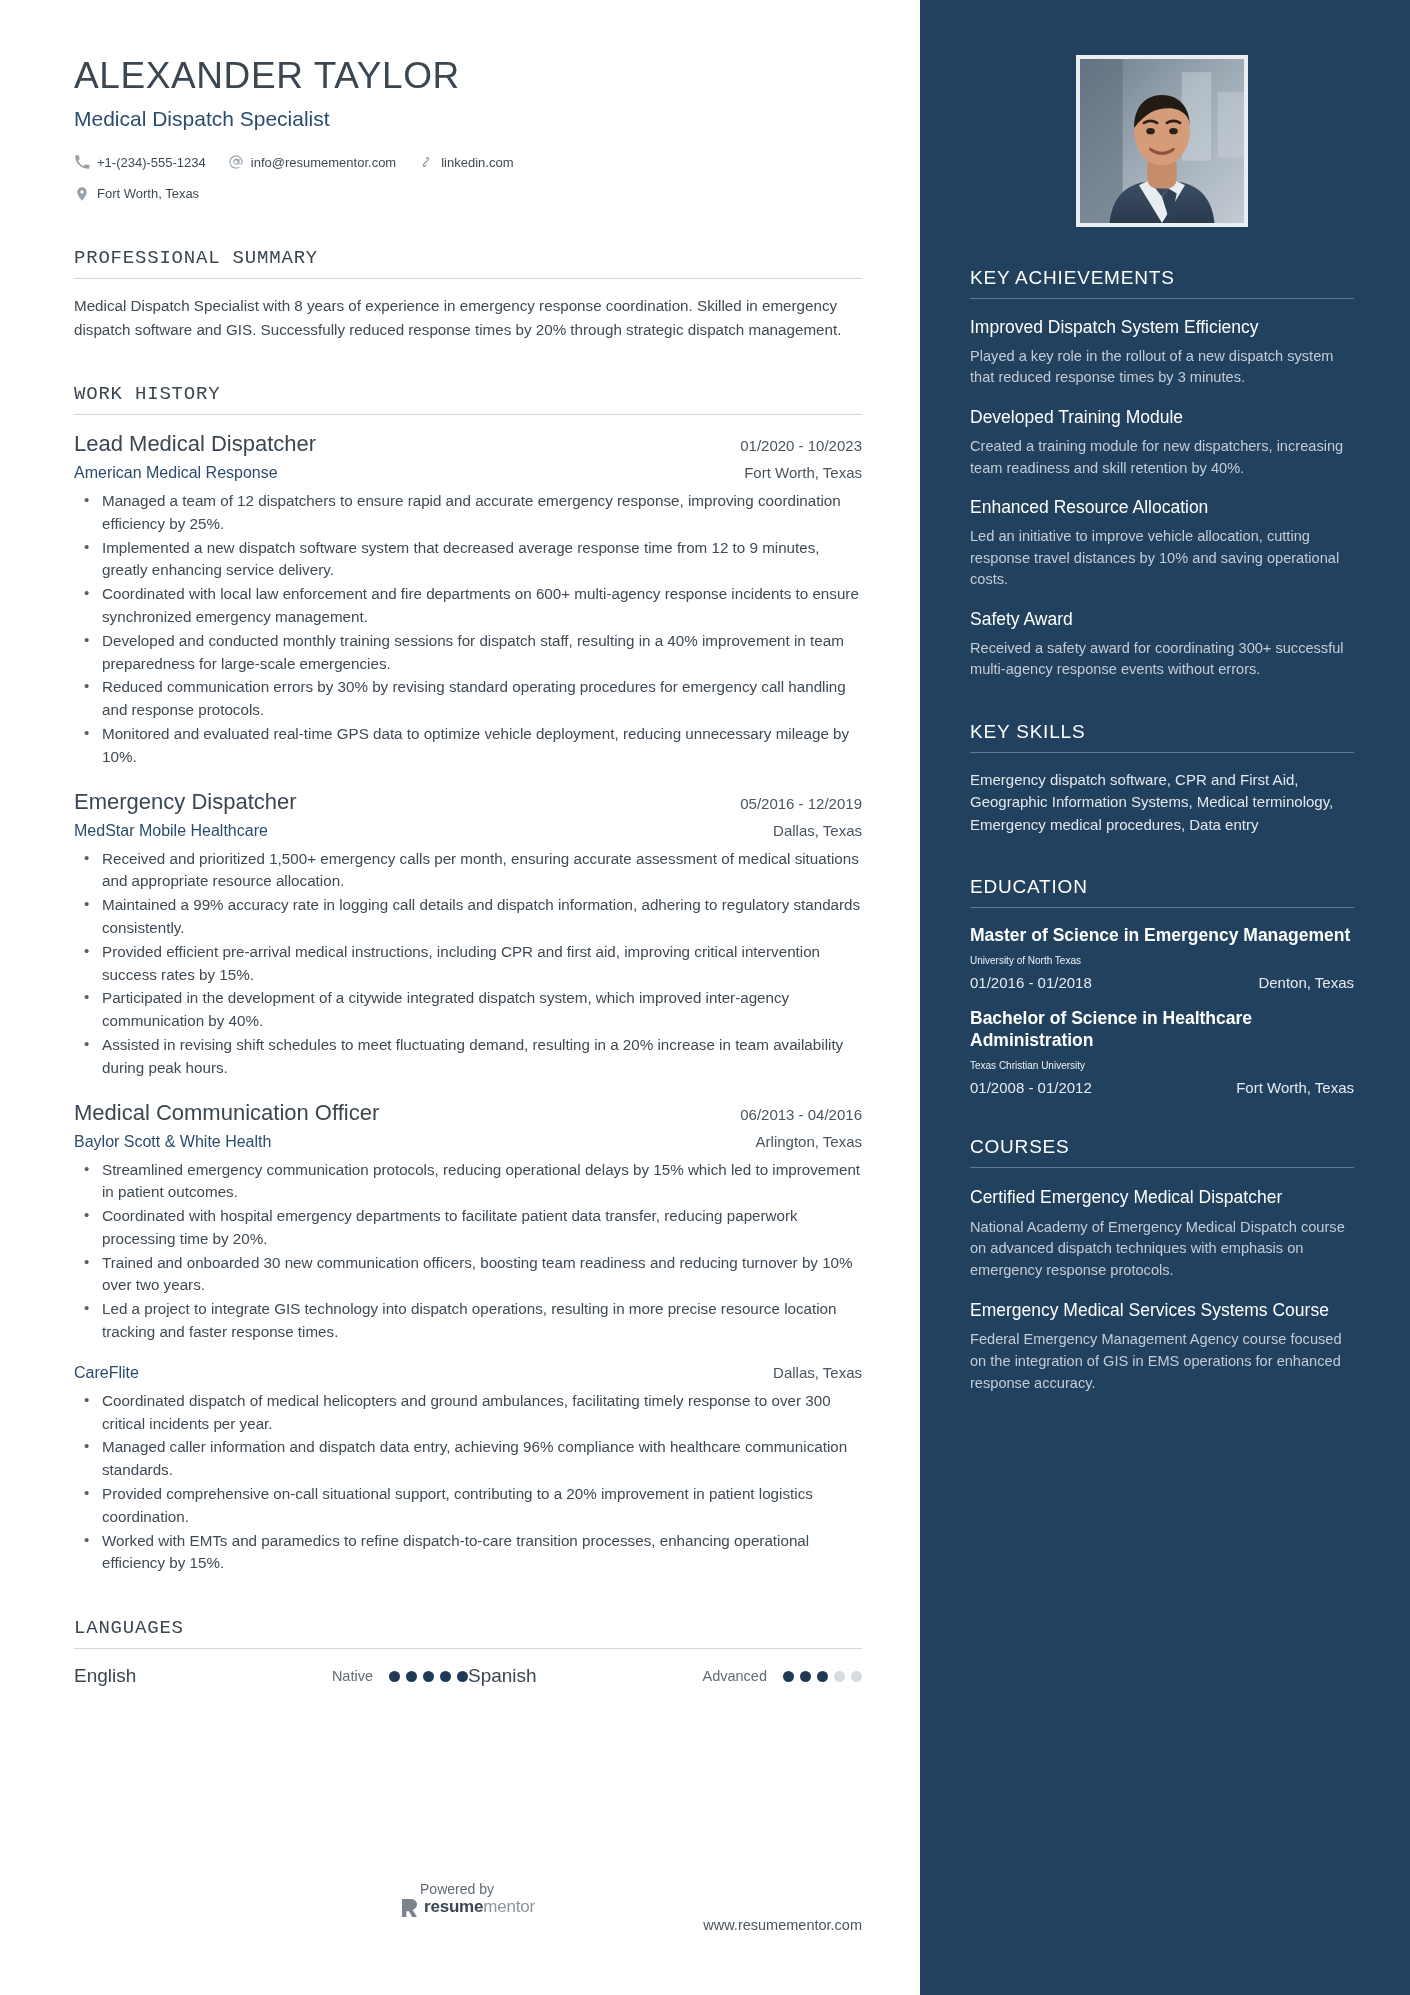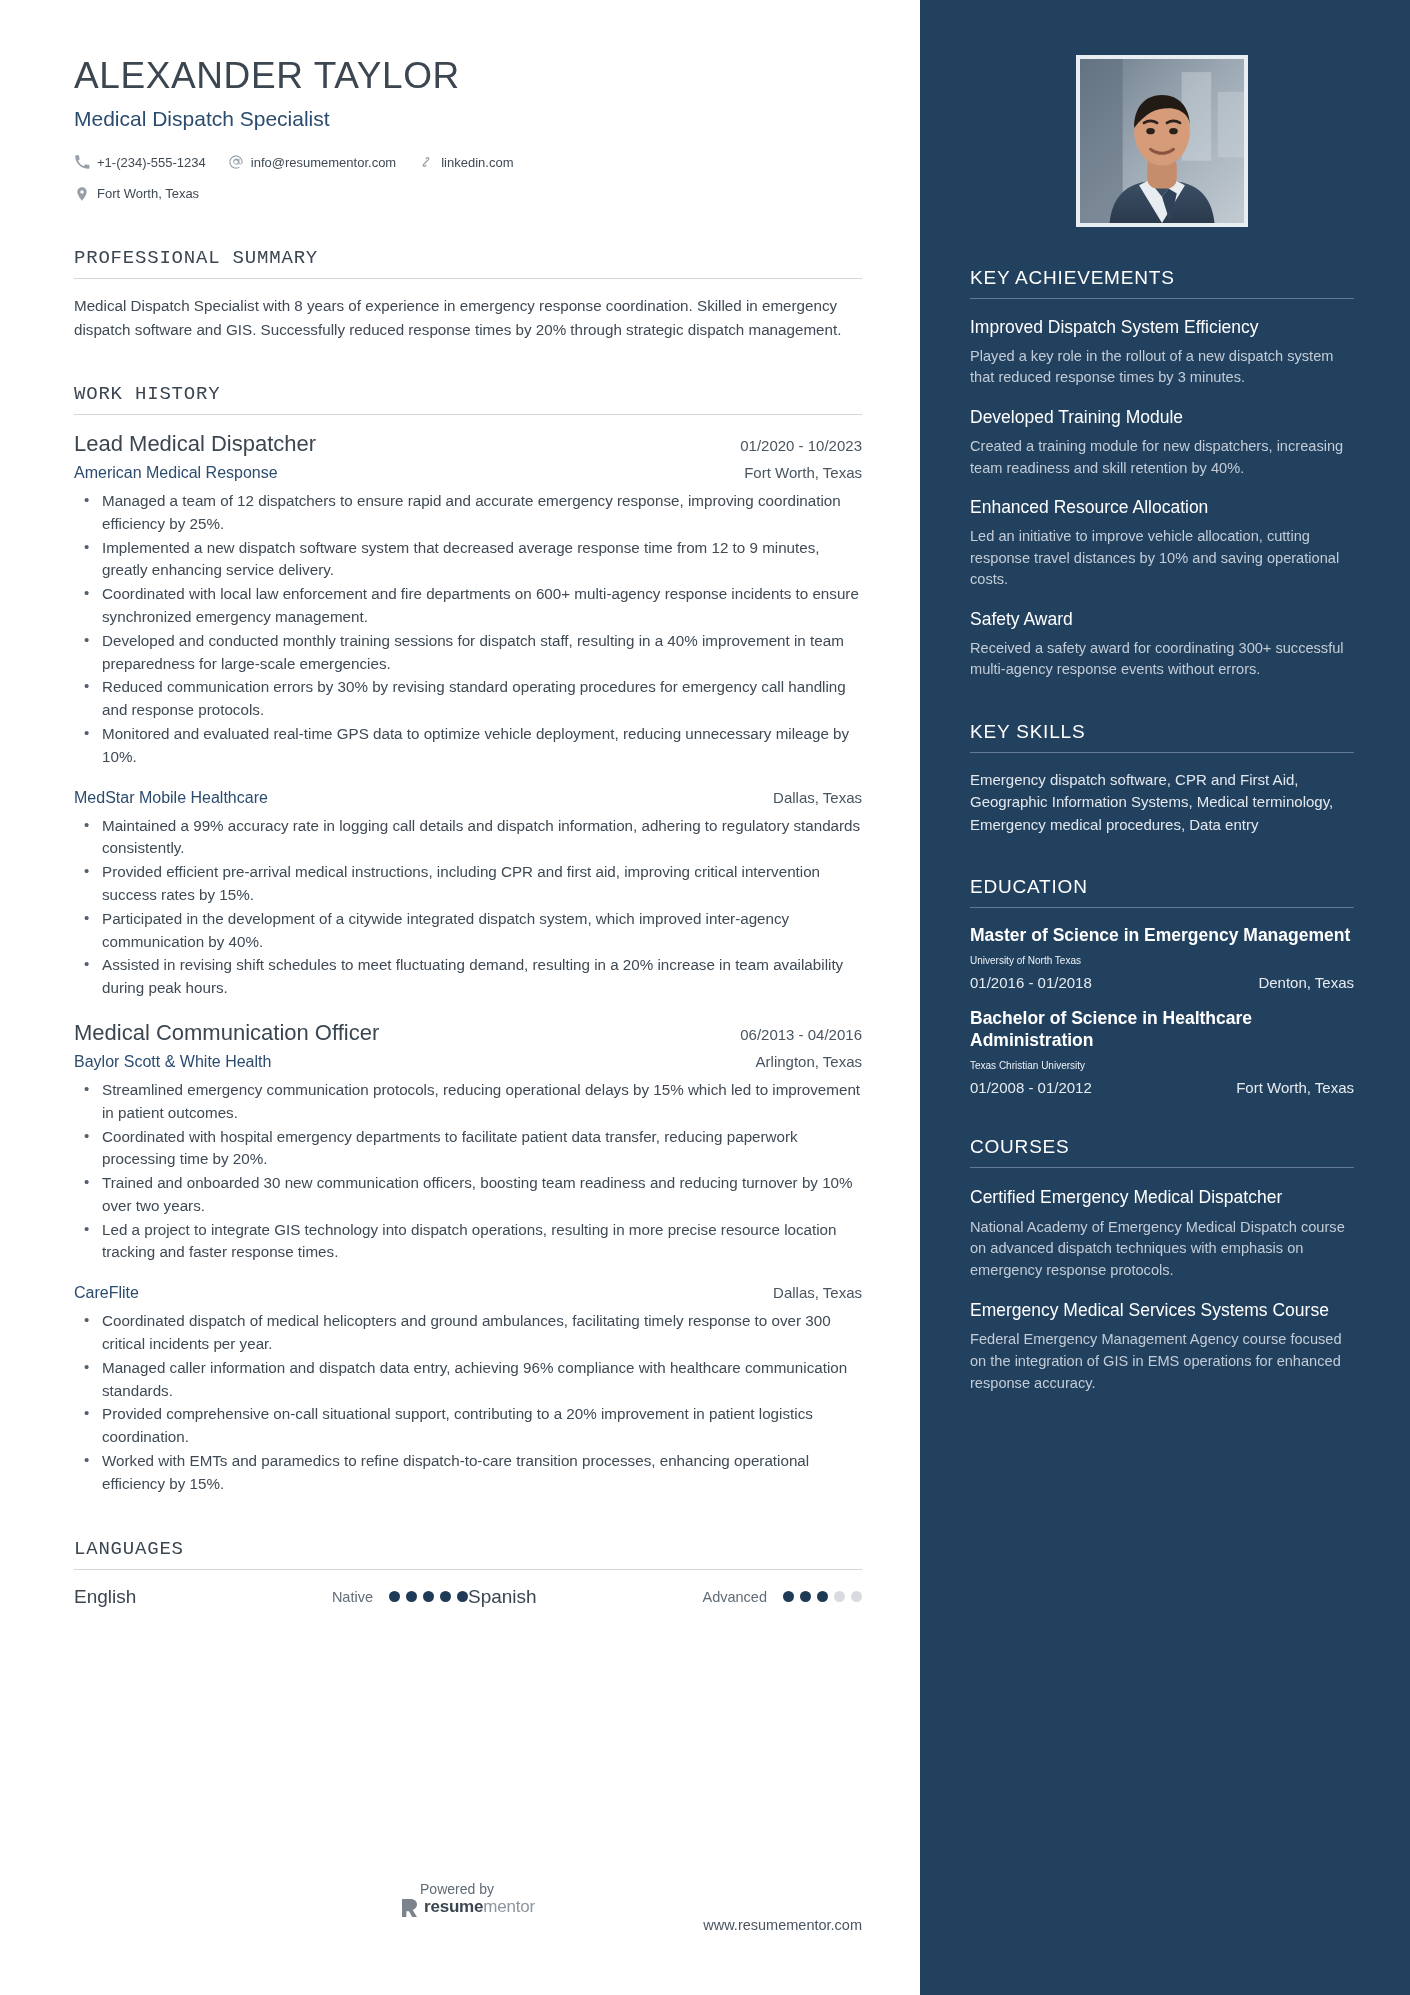--- a/index.html
+++ b/index.html
@@ -276,25 +276,30 @@
     <ul class="bullets">
       <li>Managed a team of 12 dispatchers to ensure rapid and accurate emergency response, improving coordination efficiency by 25%.</li>
               <li>Implemented a new dispatch software system that decreased average response time from 12 to 9 minutes, greatly enhancing service delivery.</li>
               <li>Coordinated with local law enforcement and fire departments on 600+ multi-agency response incidents to ensure synchronized emergency management.</li>
               <li>Developed and conducted monthly training sessions for dispatch staff, resulting in a 40% improvement in team preparedness for large-scale emergencies.</li>
               <li>Reduced communication errors by 30% by revising standard operating procedures for emergency call handling and response protocols.</li>
               <li>Monitored and evaluated real-time GPS data to optimize vehicle deployment, reducing unnecessary mileage by 10%.</li>
     </ul>
   </div>
   <div class="job">
+    <div class="job-row">
+      <div class="job-pos">Emergency Dispatcher</div>
+      <div class="job-date">05/2016 - 12/2019</div>
+    </div>
     <div class="job-row job-row2">
       <div class="job-company">MedStar Mobile Healthcare</div>
       <div class="job-loc">Dallas, Texas</div>
     </div>
     <ul class="bullets">
+      <li>Received and prioritized 1,500+ emergency calls per month, ensuring accurate assessment of medical situations and appropriate resource allocation.</li>
               <li>Maintained a 99% accuracy rate in logging call details and dispatch information, adhering to regulatory standards consistently.</li>
               <li>Provided efficient pre-arrival medical instructions, including CPR and first aid, improving critical intervention success rates by 15%.</li>
               <li>Participated in the development of a citywide integrated dispatch system, which improved inter-agency communication by 40%.</li>
               <li>Assisted in revising shift schedules to meet fluctuating demand, resulting in a 20% increase in team availability during peak hours.</li>
     </ul>
   </div>
   <div class="job">
     <div class="job-row">
       <div class="job-pos">Medical Communication Officer</div>
       <div class="job-date">06/2013 - 04/2016</div>

